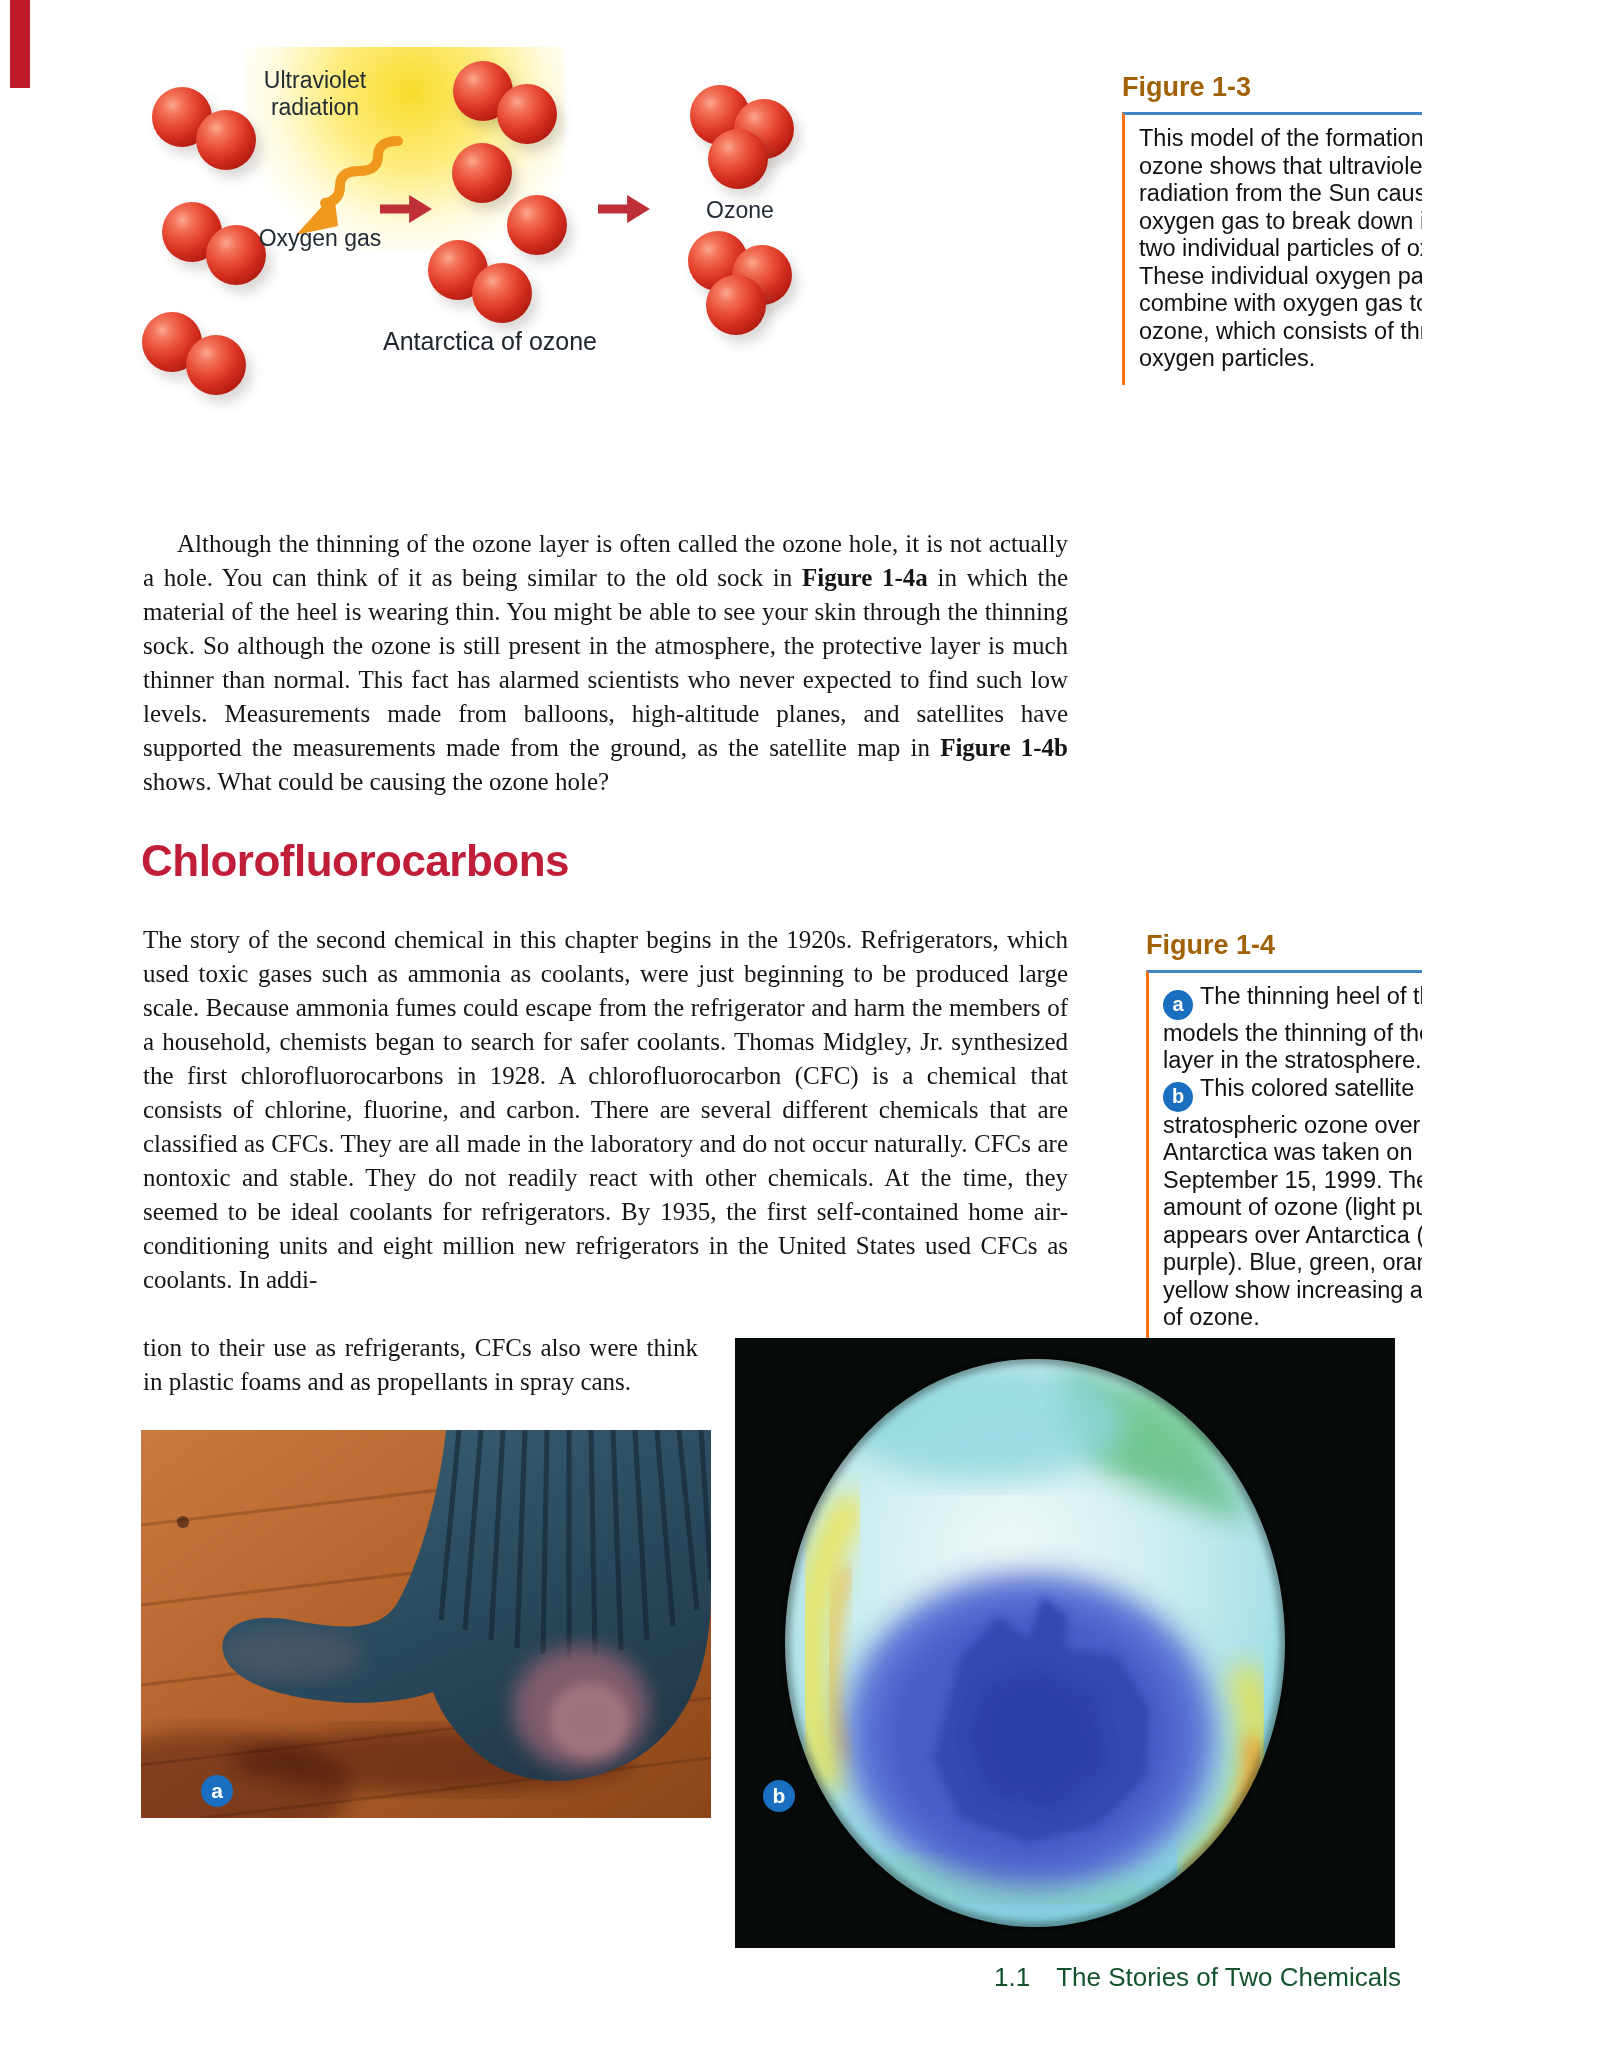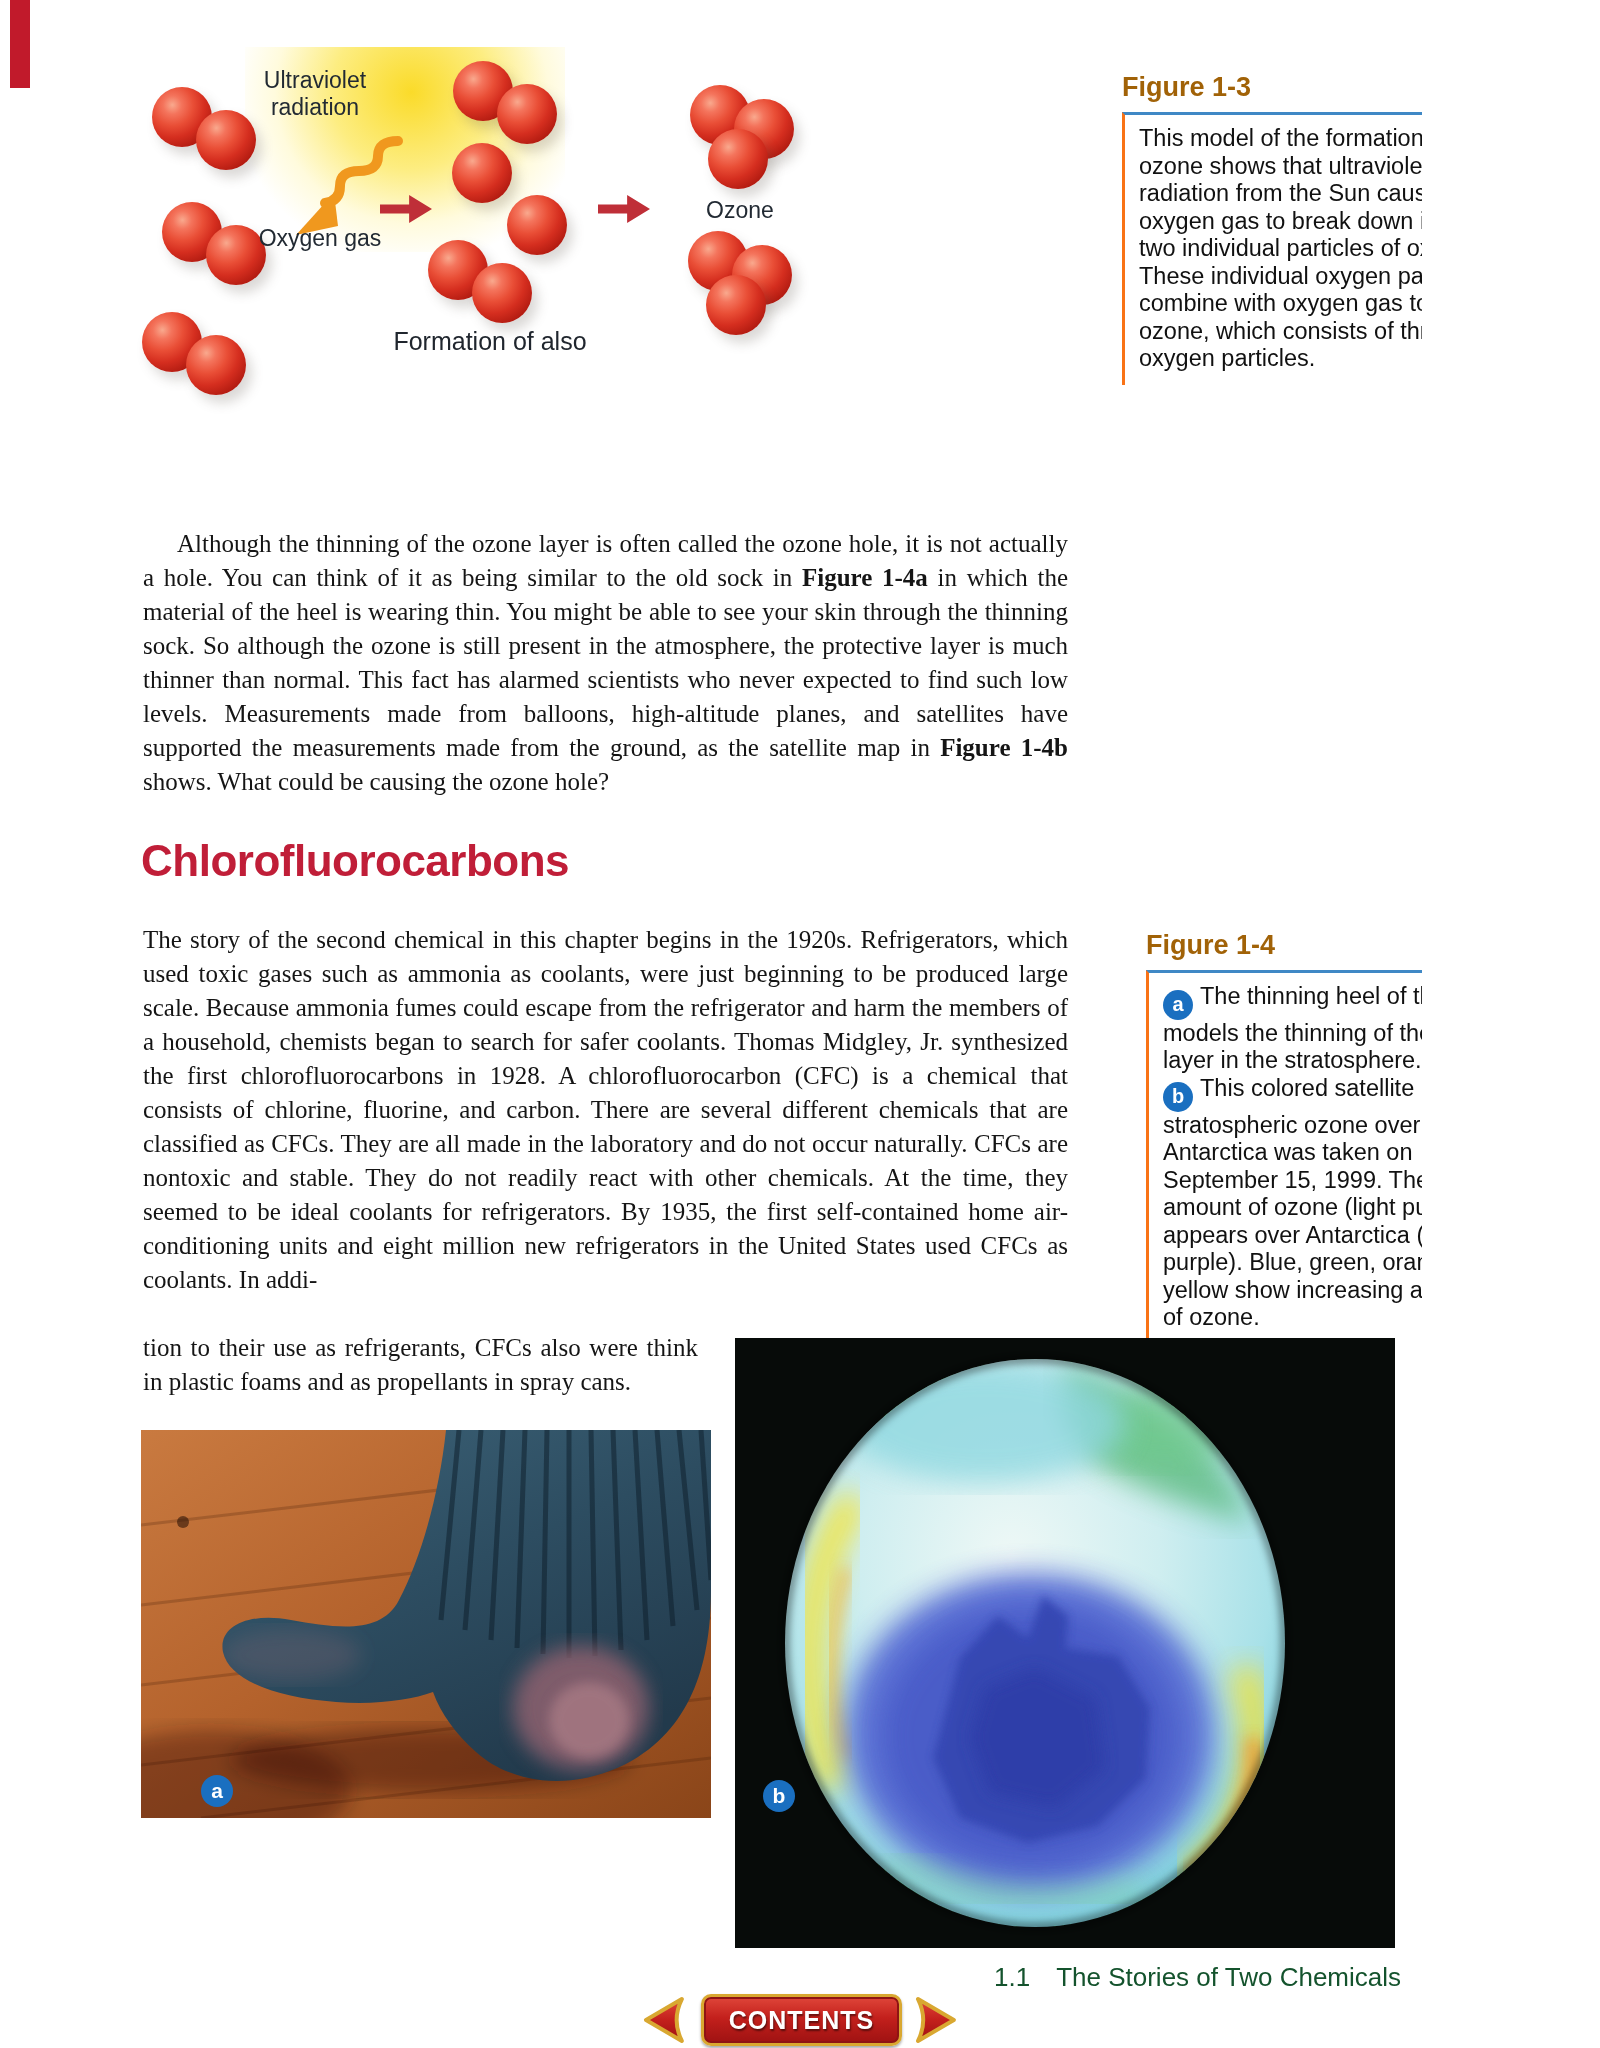--- a/index.html
+++ b/index.html
@@ -128,21 +128,21 @@
       <i class="sp" style="left:46px;top:18px;"></i>
       <i class="sp" style="left:20px;top:48px;"></i>
     </div>
     <div class="dlabel" style="left:520px;top:142px;width:160px;">Ozone</div>
     <div class="mol" style="left:546px;top:172px;width:120px;height:120px;">
       <i class="sp" style="left:2px;top:4px;"></i>
       <i class="sp" style="left:46px;top:18px;"></i>
       <i class="sp" style="left:20px;top:48px;"></i>
     </div>
 
-    <div class="dcaption" style="left:125px;top:272px;width:450px;">Formation of also</div>
+    <div class="dcaption" style="left:125px;top:272px;width:450px;">Antarctica of ozone</div>
   </div>
 
   <div class="figbox" style="top:72px;">
     <div class="fig-title">Figure 1-3</div>
     <div class="fig-caption">
       <p>This model of the formation of ozone shows that ultraviolet radiation from the Sun causes oxygen gas to break down into two individual particles of oxygen. These individual oxygen particles combine with oxygen gas to form ozone, which consists of three oxygen particles.</p>
     </div>
   </div>
 
   <p class="para" id="para1"><span>Although the thinning of the ozone layer is often called the ozone hole, it is not actually a hole. You can think of it as being similar to the old sock in </span><b>Figure 1-4a</b><span> in which the material of the heel is wearing thin. You might be able to see your skin through the thinning sock. So although the ozone is still present in the atmosphere, the protective layer is much thinner than normal. This fact has alarmed scientists who never expected to find such low levels. Measurements made from balloons, high-altitude planes, and satellites have supported the measurements made from the ground, as the satellite map in </span><b>Figure 1-4b</b><span> shows. What could be causing the ozone hole?</span></p>
@@ -262,32 +262,14 @@
     <div class="photo-badge" style="left:28px;top:442px;">b</div>
   </div>
 
   <div class="footer">
     <span class="sec-num">1.1</span>
     <span>The Stories of Two Chemicals</span>
     <span class="spacer"></span>
     <span class="page-num">5</span>
   </div>
 
-  <div class="nav">
-    <svg class="nav-arrow" viewBox="0 0 44 50">
-      <defs>
-          <linearGradient id="arG" x1="0" y1="0" x2="0" y2="1">
-        <stop offset="0" stop-color="#e0463a"></stop>
-            <stop offset="0.5" stop-color="#c3201c"></stop>
-        <stop offset="1" stop-color="#9e1212"></stop>
-          </linearGradient>
-        </defs>
-      <path d="M41,4 L5,25 L41,46 C34,32 34,18 41,4 Z" fill="url(#arG)" stroke="#d9a831" stroke-width="4" stroke-linejoin="round"></path>
-    </svg>
-    <div class="contents-btn">
-      <span>CONTENTS</span>
-    </div>
-    <svg class="nav-arrow" viewBox="0 0 44 50">
-      <path d="M3,4 L39,25 L3,46 C10,32 10,18 3,4 Z" fill="url(#arG)" stroke="#d9a831" stroke-width="4" stroke-linejoin="round"></path>
-    </svg>
-  </div>
 
 </div>
 
 </body></html>

